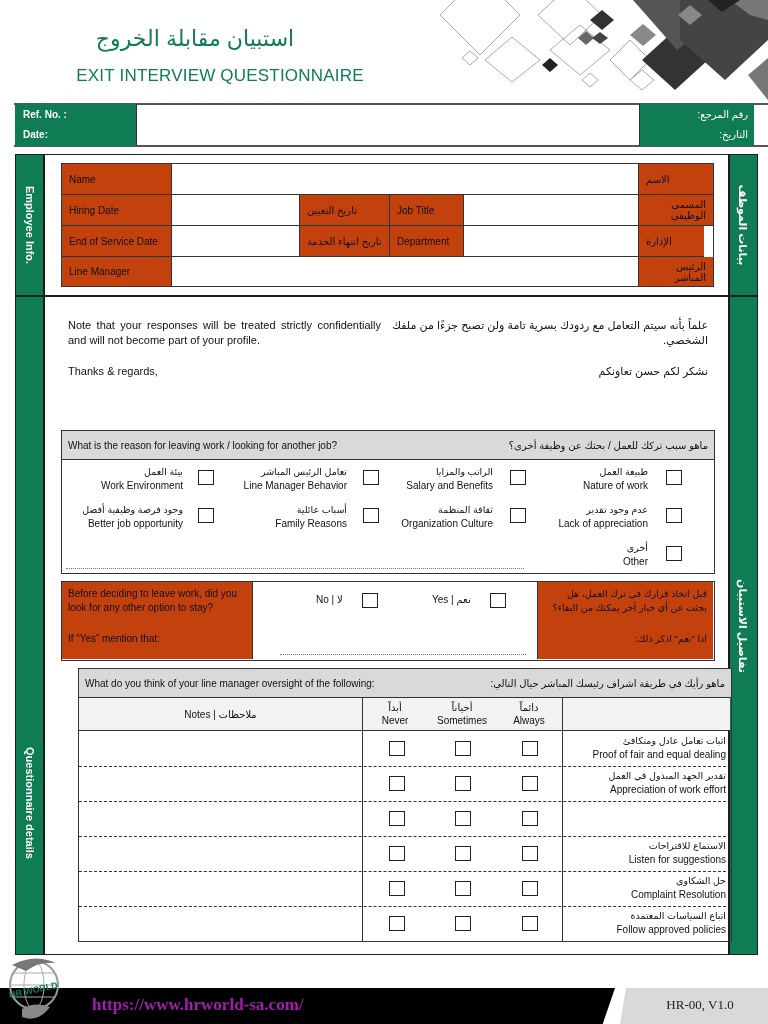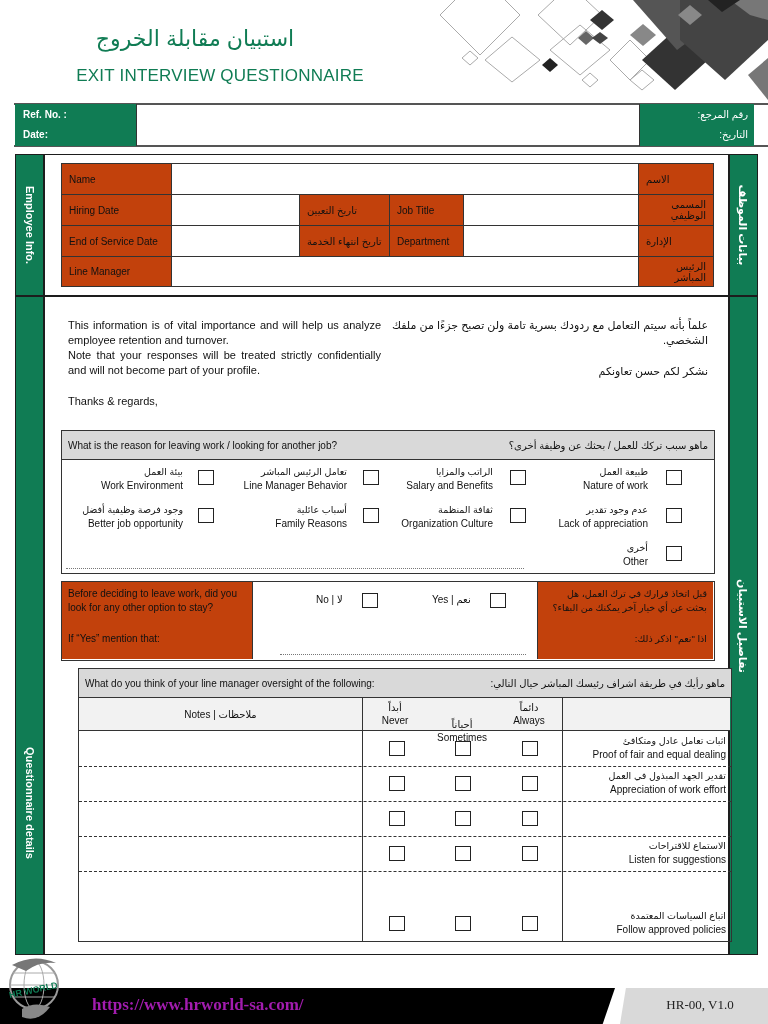--- a/index.html
+++ b/index.html
@@ -150,35 +150,34 @@
       <span>End of Service Date</span>
     </div>
   <div class="cell" style="left:110px;top:62px;width:128px;height:31px;"></div>
   <div class="cell gray rtl" style="left:238px;top:62px;width:90px;height:31px;">
       <span>تاريخ انتهاء الخدمة</span>
     </div>
   <div class="cell gray" style="left:328px;top:62px;width:74px;height:31px;">
       <span>Department</span>
     </div>
   <div class="cell" style="left:402px;top:62px;width:175px;height:31px;"></div>
-  <div class="cell gray rtl" style="left:577px;top:62px;width:74px;height:31px;border-right:none;">
+  <div class="cell gray rtl" style="left:577px;top:62px;width:65px;height:31px;border-right:none;">
       <span>الإدارة</span>
     </div>
 
   <div class="cell gray" style="left:0;top:93px;width:110px;height:29px;border-bottom:none;">
       <span>Line Manager</span>
     </div>
   <div class="cell" style="left:110px;top:93px;width:467px;height:29px;border-bottom:none;"></div>
   <div class="cell gray rtl" style="left:577px;top:93px;width:74px;height:29px;border-right:none;border-bottom:none;">
       <span>الرئيس المباشر</span>
     </div>
 </div>
 
 <div class="abs intro-en">
-  <div>This information is of vital importance and will help us analyze employee retention and turnover.</div>
   <div>Note that your responses will be treated strictly confidentially and will not become part of your profile.</div>
   <div style="margin-top:16px;">Thanks &amp; regards,</div>
 </div>
 <div class="abs intro-ar">
   <div>علماً بأنه سيتم التعامل مع ردودك بسرية تامة ولن تصبح جزءًا من ملفك الشخصي.</div>
   <div style="margin-top:16px;">نشكر لكم حسن تعاونكم</div>
 </div>
 
 <div class="abs box" style="left:61px;top:430px;width:654px;height:144px;">
   <div class="box-head">
@@ -264,21 +263,21 @@
     <span>What do you think of your line manager oversight of the following:</span>
     <span class="rtl">ماهو رأيك في طريقة اشراف رئيسك المباشر حيال التالي:</span>
   </div>
 
   <div class="abs ltgray" style="left:0;top:29px;width:651px;height:33px;border-bottom:1.5px solid #333;">
     <div class="abs" style="left:0;top:0;width:283px;height:33px;display:flex;align-items:center;justify-content:center;font-size:10px;">Notes | ملاحظات</div>
     <div class="abs" style="left:283px;top:0;width:66px;height:27px;text-align:center;font-size:10px;line-height:13px;padding-top:3px;">
       <div>أبداً</div>
         <div>Never</div>
     </div>
-    <div class="abs" style="left:349px;top:0;width:68px;height:33px;text-align:center;font-size:10px;line-height:13px;padding-top:20px;">
+    <div class="abs" style="left:349px;top:0;width:68px;height:33px;text-align:center;font-size:10px;line-height:13px;padding-top:3px;">
       <div>أحياناً</div>
         <div>Sometimes</div>
     </div>
     <div class="abs" style="left:417px;top:0;width:66px;height:33px;text-align:center;font-size:10px;line-height:13px;padding-top:3px;">
       <div>دائماً</div>
         <div>Always</div>
     </div>
   </div>
 
   <div class="vline" style="left:283px;top:29px;"></div>
@@ -311,20 +310,30 @@
     <div class="cb" style="left:443px;top:9px;"></div>
   </div>
   <div class="lm-row" style="top:168px;height:35px;">
     <div class="abs" style="left:0;top:0;width:283px;height:34px;"></div>
     <div class="cb" style="left:310px;top:9px;"></div>
     <div class="cb" style="left:376px;top:9px;"></div>
     <div class="cb" style="left:443px;top:9px;"></div>
     <div class="abs" style="left:483px;top:2px;width:164px;text-align:right;font-size:10px;line-height:14px;">
       <div class="rtl" style="font-size:9.5px;">الاستماع للاقتراحات</div>
         <div>Listen for suggestions</div>
+    </div>
+  </div>
+  <div class="lm-row" style="top:203px;height:35px;">
+    <div class="abs" style="left:0;top:0;width:283px;height:34px;"></div>
+    <div class="cb" style="left:310px;top:9px;"></div>
+    <div class="cb" style="left:376px;top:9px;"></div>
+    <div class="cb" style="left:443px;top:9px;"></div>
+    <div class="abs" style="left:483px;top:2px;width:164px;text-align:right;font-size:10px;line-height:14px;">
+      <div class="rtl" style="font-size:9.5px;">حل الشكاوى</div>
+        <div>Complaint Resolution</div>
     </div>
   </div>
   <div class="lm-row" style="top:238px;height:33px;border-bottom:none;">
     <div class="abs" style="left:0;top:0;width:283px;height:33px;"></div>
     <div class="cb" style="left:310px;top:9px;"></div>
     <div class="cb" style="left:376px;top:9px;"></div>
     <div class="cb" style="left:443px;top:9px;"></div>
     <div class="abs" style="left:483px;top:2px;width:164px;text-align:right;font-size:10px;line-height:14px;">
       <div class="rtl" style="font-size:9.5px;">اتباع السياسات المعتمدة</div>
         <div>Follow approved policies</div>

